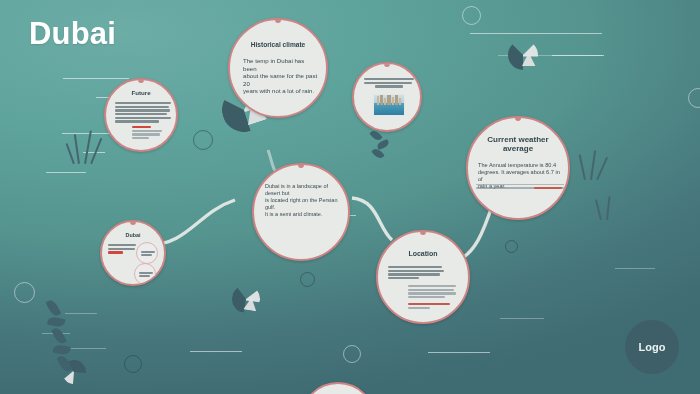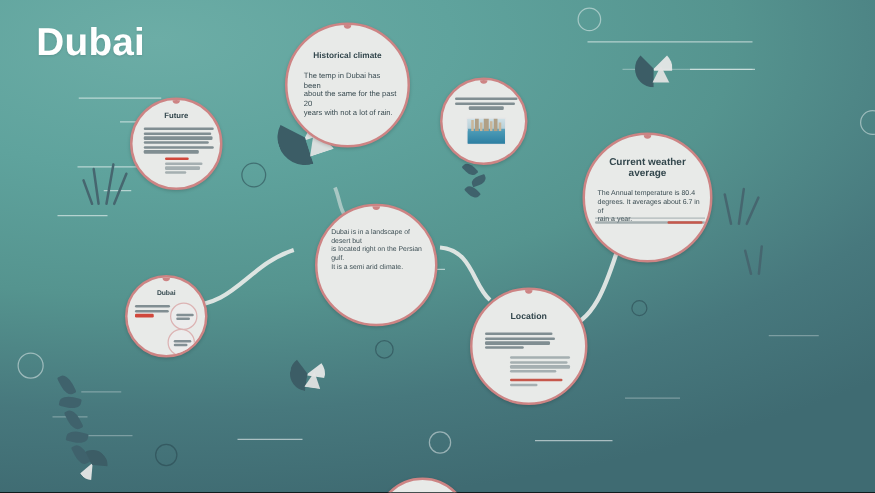--- a/index.html
+++ b/index.html
@@ -242,21 +242,21 @@
       <div class="twr d" style="left:6px;width:3px;height:12px;"></div>
       <div class="twr" style="left:10px;width:2px;height:7px;"></div>
       <div class="twr d" style="left:13px;width:4px;height:13px;"></div>
       <div class="twr" style="left:18px;width:2px;height:8px;"></div>
       <div class="twr d" style="left:21px;width:3px;height:11px;"></div>
       <div class="twr" style="left:25px;width:2px;height:7px;"></div>
       <div class="sea"></div>
     </div>
   </div>
 
-  <div class="node" style="left:466px;top:106px;width:104px;height:104px;">
+  <div class="node" style="left:466px;top:116px;width:104px;height:104px;">
     <div class="nub"></div>
     <div class="ttl" style="top:18px;left:14px;right:14px;font-size:8px;">Current weather average</div>
     <div class="body" style="left:10px;top:44px;width:84px;font-size:5.6px;">
       <div>The Annual temperature is 80.4</div>
       <div>degrees. It averages about 6.7 in of</div>
       <div>rain a year.</div>
     </div>
     <div class="rule" style="left:8px;top:66px;width:88px;"></div>
     <div class="micro greyblk" style="position:absolute;left:8px;top:69px;width:88px;">
       <span class="ln s2"></span>
@@ -312,14 +312,15 @@
       <div class="micro" style="position:absolute;left:4px;top:8px;width:14px;">
         <span class="ln s2" style="height:1.6px"></span>
           <span class="ln s5" style="height:1.6px"></span>
       </div>
     </div>
   </div>
 
   <div class="node" style="left:300px;top:382px;width:76px;height:76px;"></div>
 
   <div id="title">Dubai</div>
+  <div id="logo">Logo</div>
 
 </div>
 
 </body></html>

